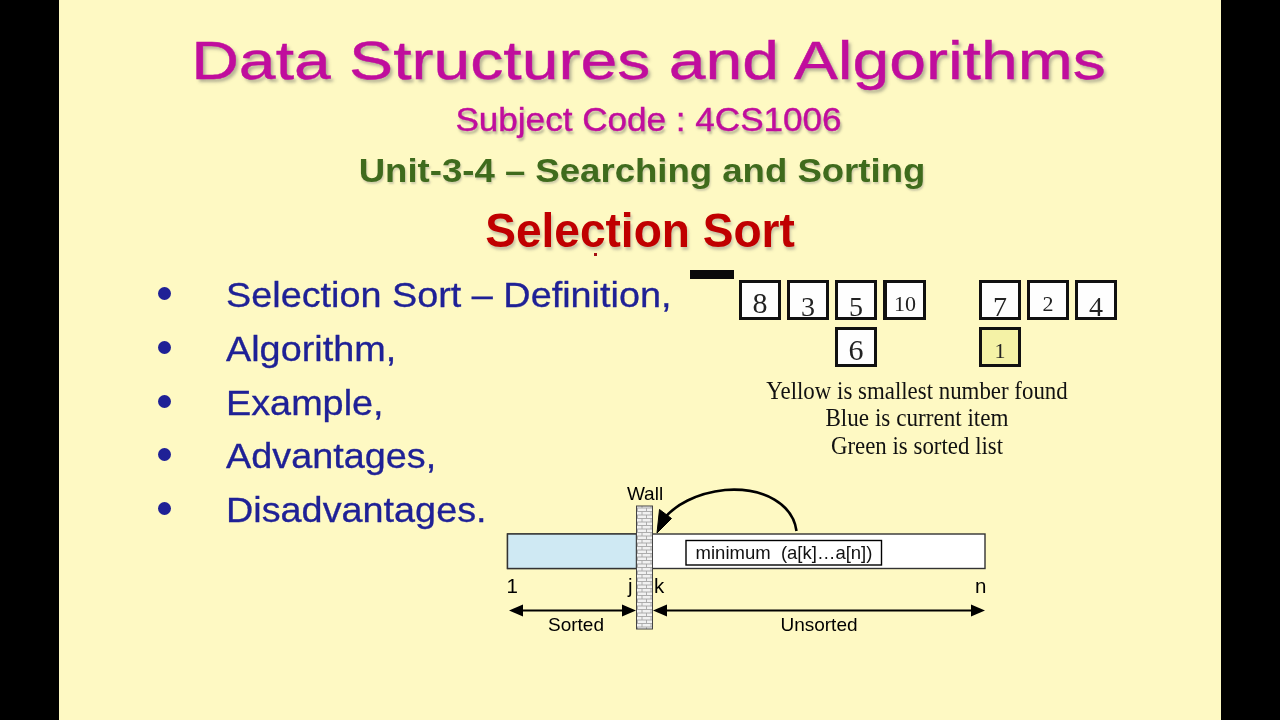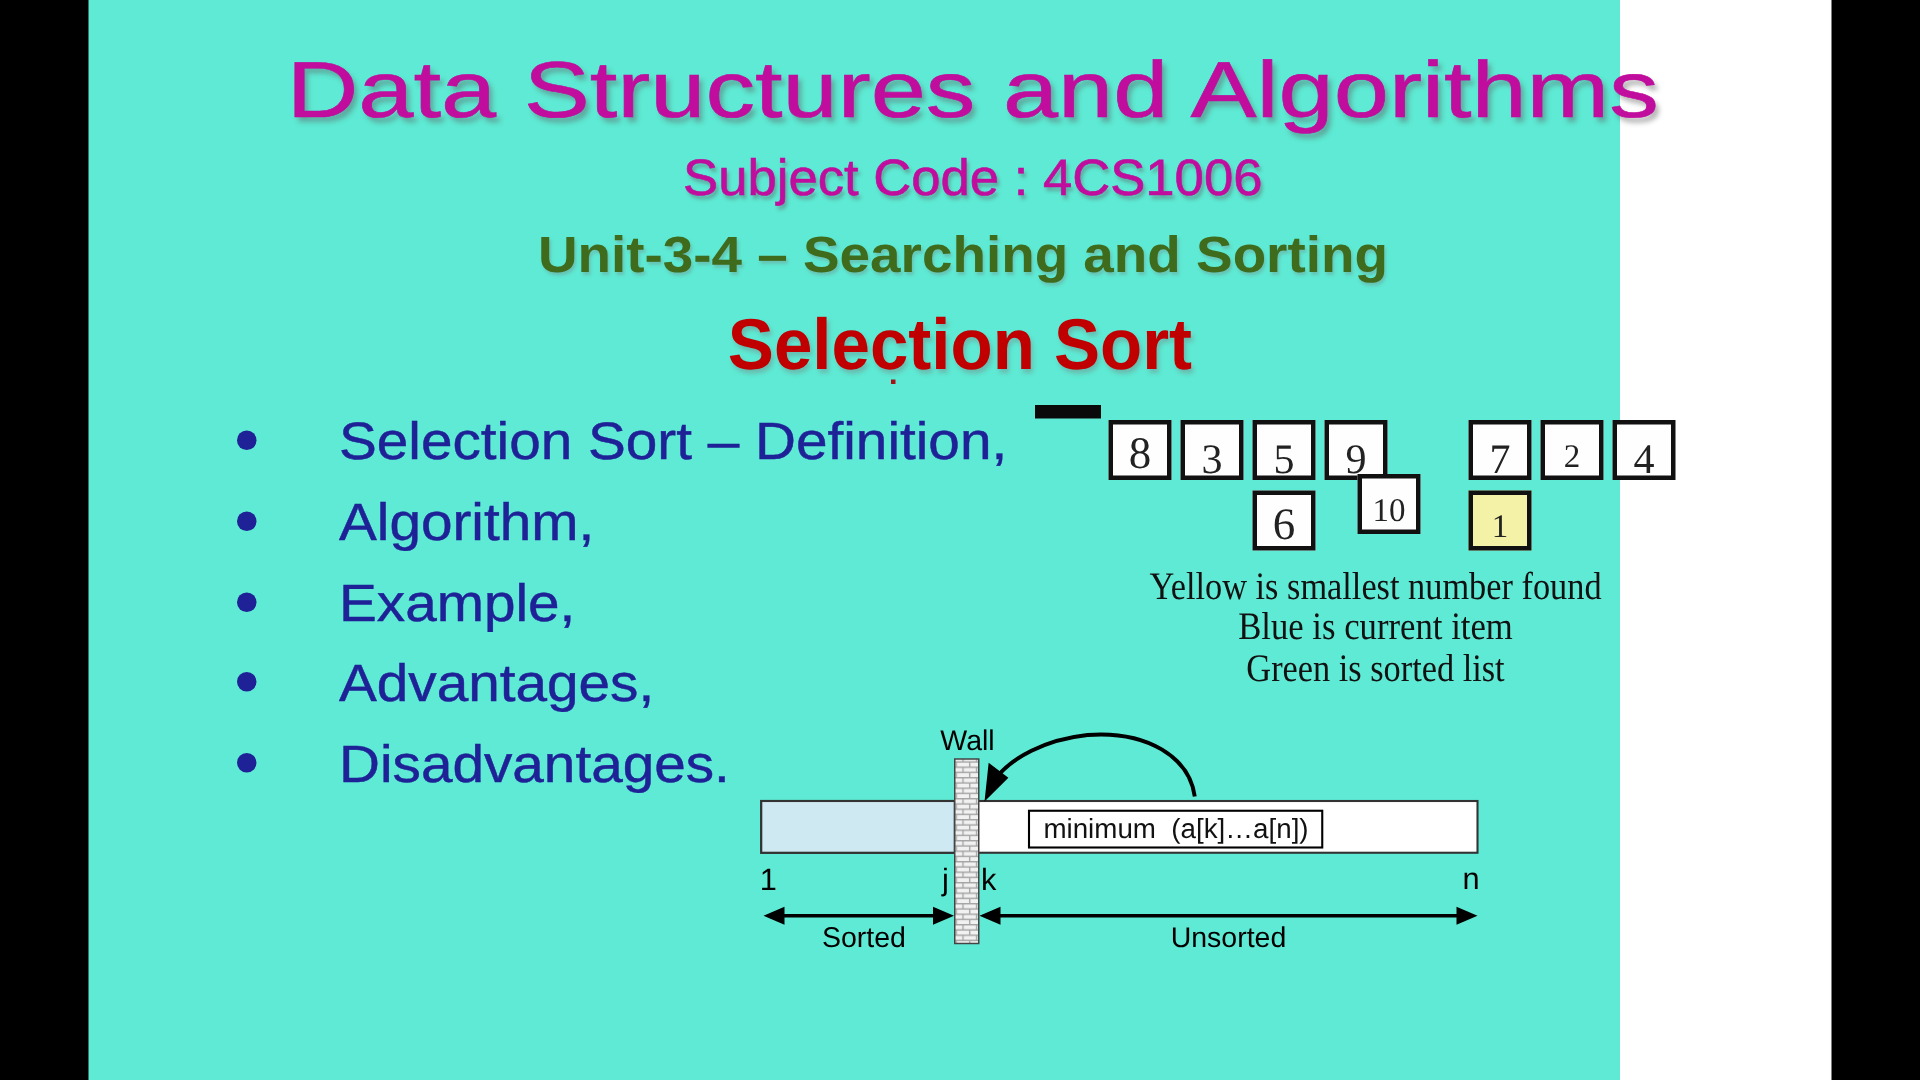--- a/index.html
+++ b/index.html
@@ -1,17 +1,17 @@
 <!DOCTYPE html>
 <html><head>
 <meta charset="utf-8">
 <style>
   html,body{margin:0;padding:0;}
   body{width:1280px;height:720px;overflow:hidden;background:#fff;}
-  #page{position:relative;width:1080px;height:720px;background:#5eead4;font-family:"Liberation Sans",sans-serif;}
+  #page{position:relative;width:1280px;height:720px;background:#fef9c3;font-family:"Liberation Sans",sans-serif;}
   .bar{position:absolute;top:0;height:720px;background:#000;}
   #barL{left:0;width:59px;}
   #barR{left:1221px;width:59px;}
   .abs{position:absolute;white-space:nowrap;}
   .ctr{left:59px;width:1162px;text-align:center;}
   #title{top:34px;font-size:53px;line-height:1;color:#c00d9d;
          text-shadow:2px 3px 3px rgba(90,90,90,0.45);-webkit-text-stroke:0.4px #c00d9d;
          transform:translateX(8.5px) scaleX(1.247);}
   #subj{top:101.5px;font-size:34px;line-height:1;color:#c00d9d;
         text-shadow:1.5px 2.5px 2.5px rgba(90,90,90,0.45);-webkit-text-stroke:0.4px #c00d9d;
@@ -55,21 +55,21 @@
   <div class="btxt" style="top:385px;">Example,</div>
   <div class="btxt" style="top:438px;">Advantages,</div>
   <div class="btxt" style="top:492px;">Disadvantages.</div>
 
   <div id="blackrect"></div>
 
   <div class="nbox" style="left:739px;top:280px;"><span style="font-size:30px;margin-top:3px;">8</span></div>
   <div class="nbox" style="left:787px;top:280px;"><span style="font-size:28px;margin-top:8px;">3</span></div>
   <div class="nbox" style="left:835px;top:280px;"><span style="font-size:28px;margin-top:8px;">5</span></div>
   <div class="nbox" style="left:883px;top:280px;"><span style="font-size:28px;margin-top:8px;">9</span></div>
-  <div class="nbox" style="left:905px;top:280px;margin-top:36px;"><span style="font-size:22px;margin-top:8px;">10</span></div>
+  <div class="nbox" style="left:884px;top:280px;"><span style="font-size:22px;margin-top:8px;">10</span></div>
   <div class="nbox" style="left:979px;top:280px;"><span style="font-size:28px;margin-top:8px;">7</span></div>
   <div class="nbox" style="left:1027px;top:280px;"><span style="font-size:22px;margin-top:8px;">2</span></div>
   <div class="nbox" style="left:1075px;top:280px;"><span style="font-size:28px;margin-top:8px;">4</span></div>
 
   <div class="nbox" style="left:835px;top:327px;"><span style="font-size:30px;margin-top:3px;">6</span></div>
   <div class="nbox" style="left:979px;top:327px;background:#f4f2a6;"><span style="font-size:22px;margin-top:8px;">1</span></div>
 
   <div class="cap" style="top:377.5px;transform:scaleX(0.88);">Yellow is smallest number found</div>
   <div class="cap" style="top:405px;transform:scaleX(0.89);">Blue is current item</div>
   <div class="cap" style="top:433px;transform:scaleX(0.88);">Green is sorted list</div>

